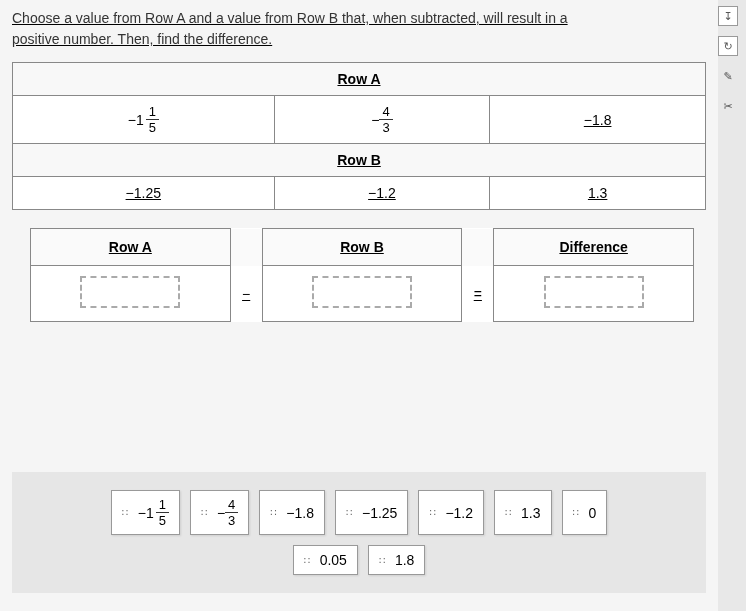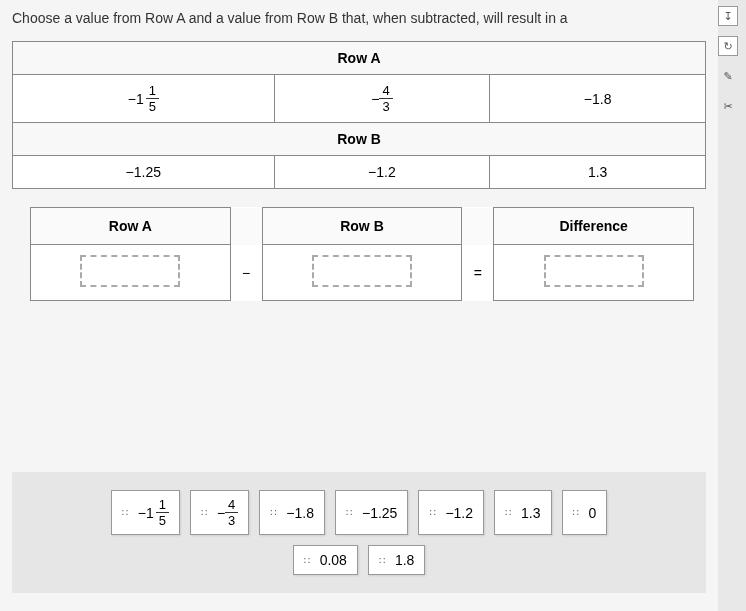--- a/index.html
+++ b/index.html
@@ -12,20 +12,21 @@
       height: 611px;
       overflow: hidden;
       position: relative;
     }
     .main-content {
       width: 718px;
       height: 611px;
       background: #f5f5f5;
       padding: 8px 12px;
       position: relative;
+      text-decoration: underline;
     }
     .question-text {
       font-size: 14px;
       color: #333;
       line-height: 1.5;
       margin-bottom: 12px;
     }
     .data-table {
       width: 100%;
       border-collapse: collapse;
@@ -130,20 +131,21 @@
       font-size: 11px;
       color: #555;
     }
   </style>
 </head>
 <body>
 
 <div class="main-content">
   <div class="question-text">
     <span>Choose a value from Row A and a value from Row B that, when subtracted, will result in a</span><br>
+    <span>positive number. Then, find the difference.</span>
   </div>
 
   <table class="data-table">
     <tbody>
         <tr>
       <th colspan="3">Row A</th>
     </tr>
     <tr>
       <td>
         <span class="mixed">
@@ -236,21 +238,21 @@
         <span>1.3</span>
       </div>
       <div class="tile">
         <span class="grip">∷</span>
         <span>0</span>
       </div>
     </div>
     <div class="tiles-row">
       <div class="tile">
         <span class="grip">∷</span>
-        <span>0.08</span>
+        <span>0.05</span>
       </div>
       <div class="tile">
         <span class="grip">∷</span>
         <span>1.8</span>
       </div>
     </div>
   </div>
 </div>
 
 <div class="side-icons">

